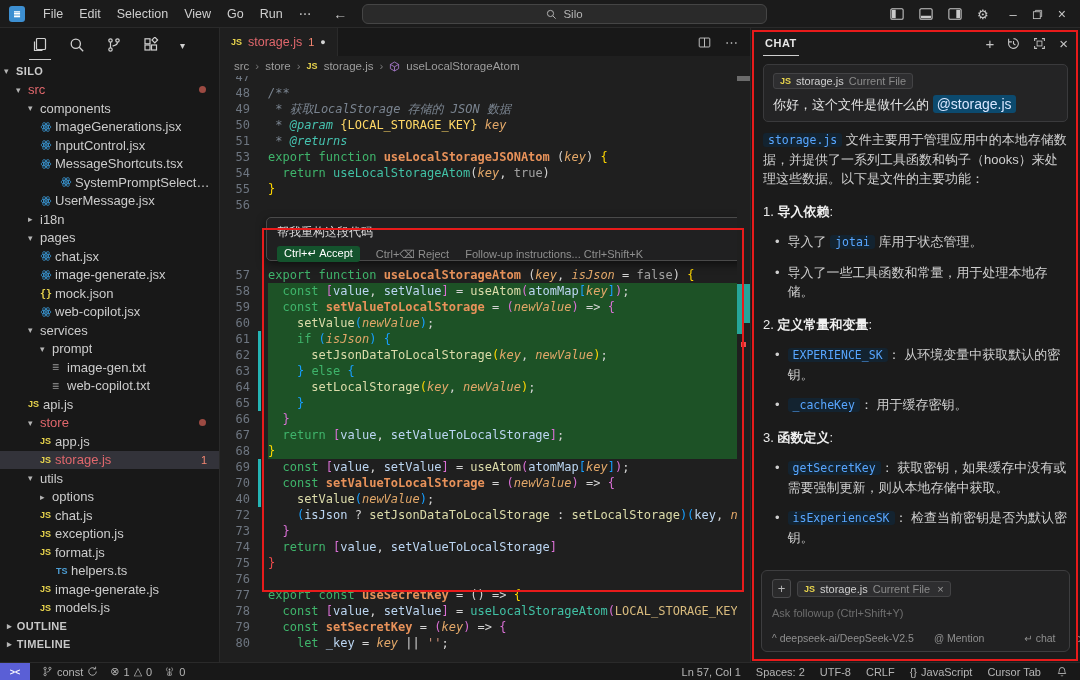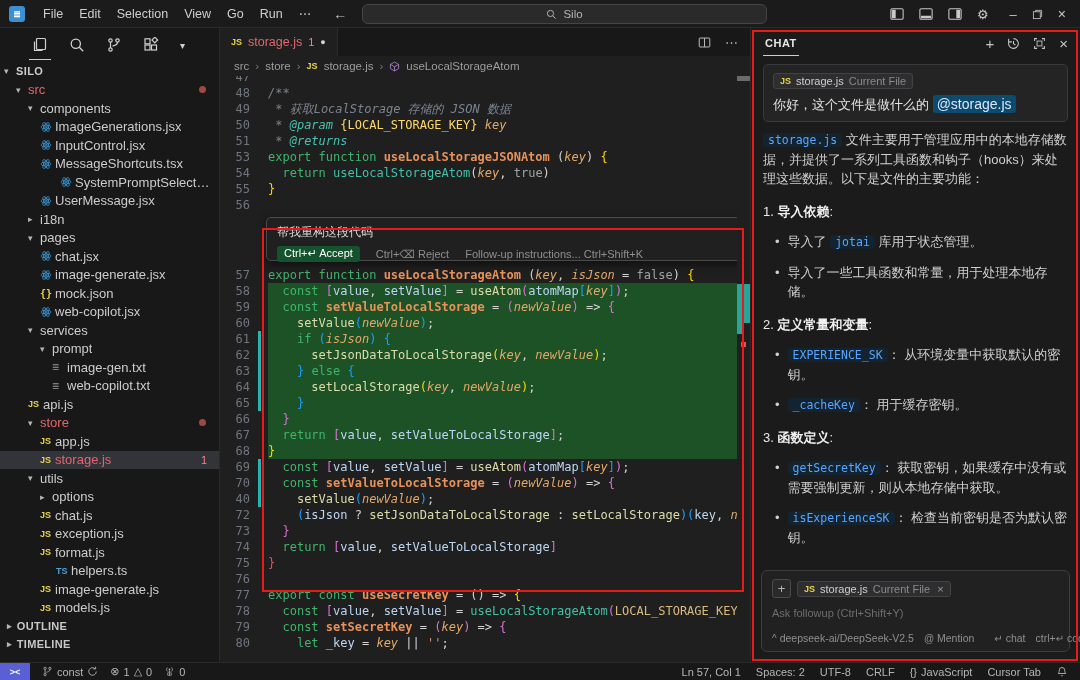--- a/index.html
+++ b/index.html
@@ -99,21 +99,21 @@
   .chip-code{font-family:"DejaVu Sans Mono",monospace;font-size:11.5px;background:#132330;color:#58a6ff;border-radius:3px;padding:0px 5px;}
   .chat-para{margin:8px 0 12px;}
   .chat-num{margin:13px 0 2px;color:#eaeaea;}
   .chat-num b{color:#f0f0f0;}
   .chat-bullet{display:flex;gap:8px;margin:11px 0 11px 12px;}
   .chat-bullet .bdot{color:#cfcfcf;}
   .chat-inputbox{margin:6px 10px 10px;background:#212122;border:1px solid #3d3d3f;border-radius:6px;padding:8px 10px 7px;flex:0 0 auto;}
   .ci-row1{display:flex;align-items:center;gap:6px;}
   .add-btn{width:19px;height:19px;border:1px solid #4a4a4c;border-radius:3px;display:flex;align-items:center;justify-content:center;color:#b5b5b5;font-size:13px;background:#2a2a2b;}
   .placeholder{margin:9px 0 13px;color:#6e6e6e;font-size:11px;}
-  .ci-hints{display:flex;align-items:center;gap:10px;font-size:10.5px;color:#8f8f8f;white-space:nowrap;}
+  .ci-hints{display:flex;align-items:center;gap:20px;font-size:10.5px;color:#8f8f8f;white-space:nowrap;}
   .ci-hints .sp{flex:1;}
   .glyph{font-size:10px;}
 </style>
 </head>
 <body>
 
 <div class="titlebar">
   <div class="logo">≣</div>
   <div id="menubar" style="display:flex;align-items:center;">
       <span class="menu">File</span>

